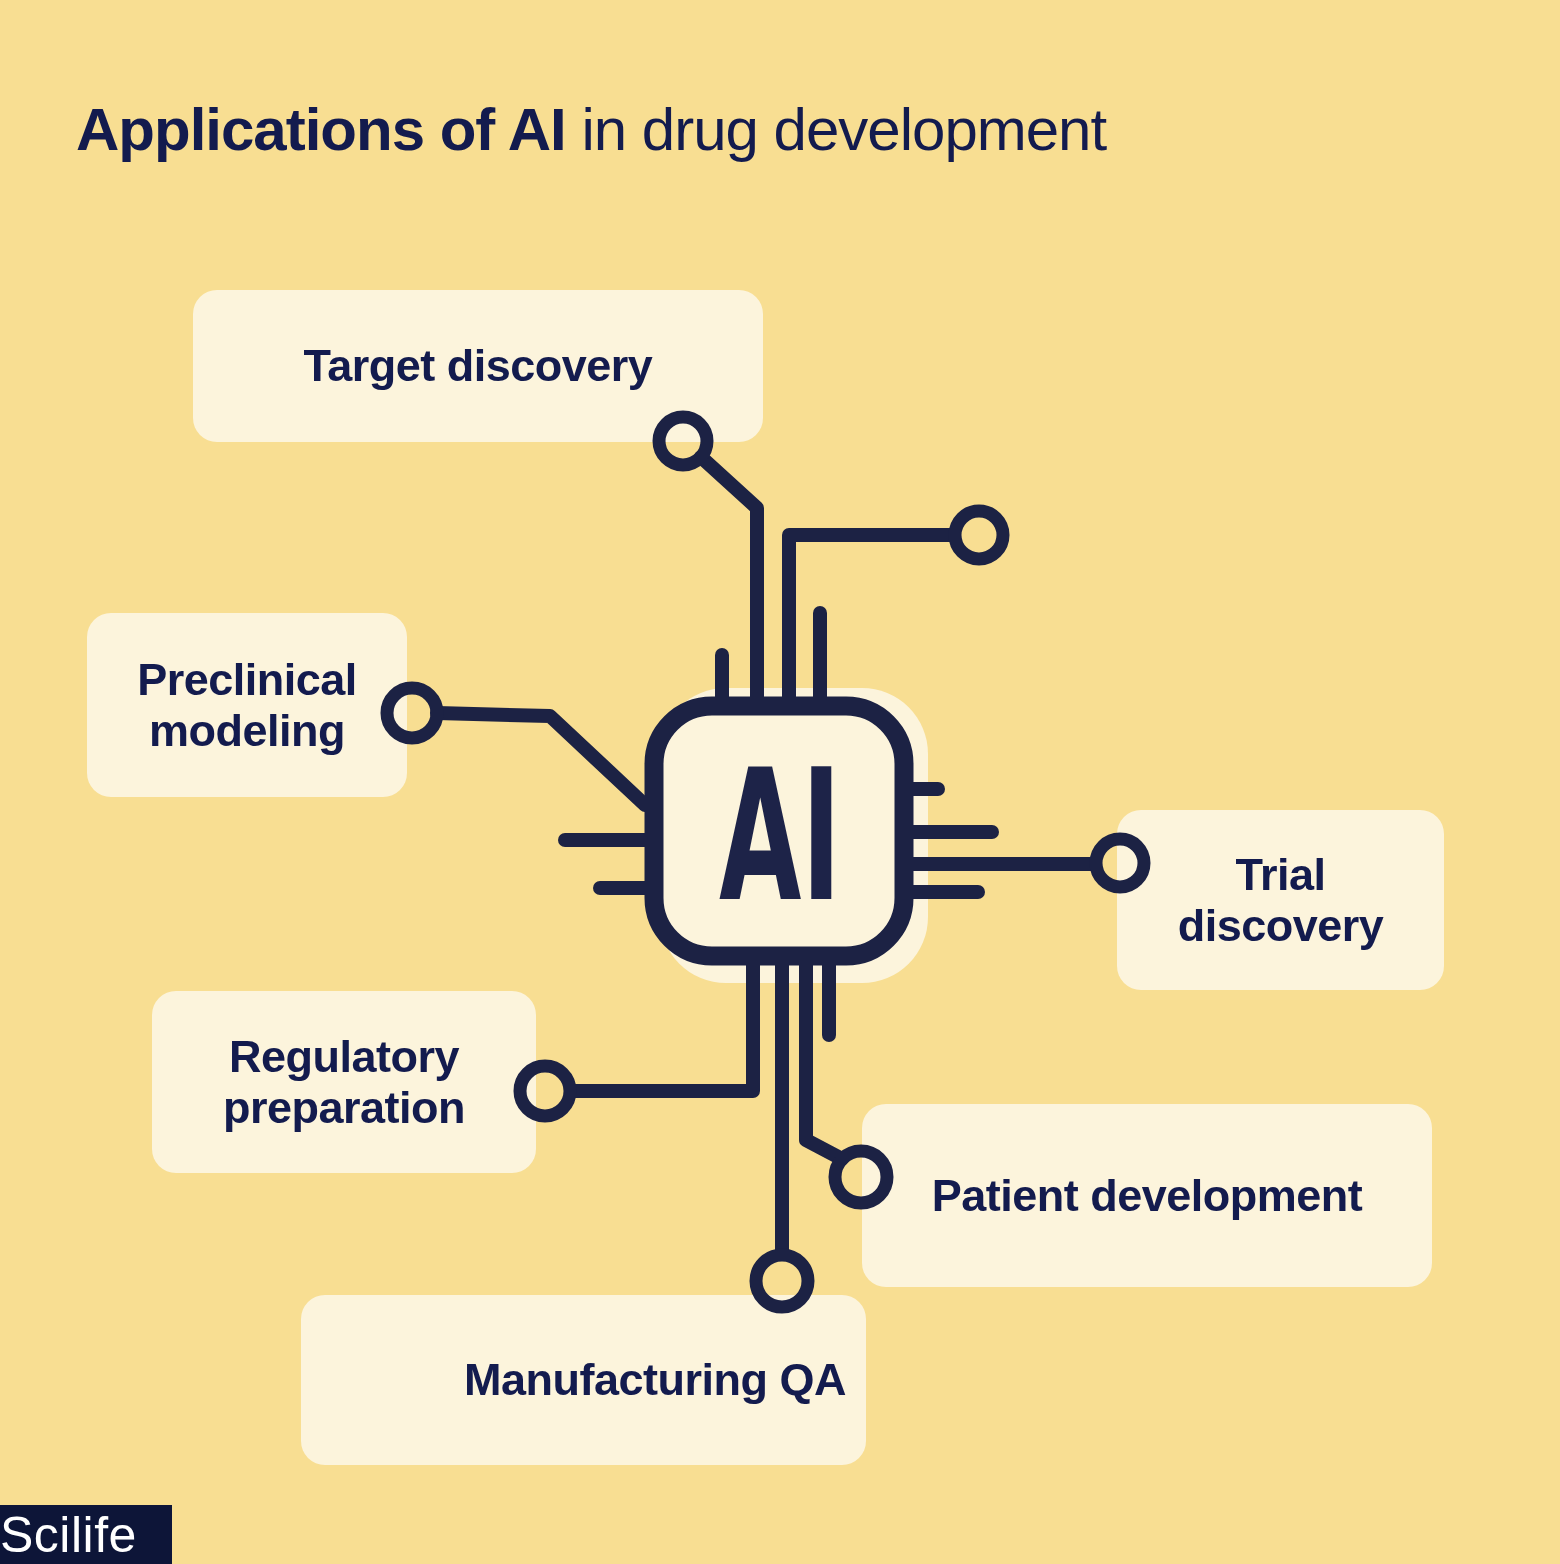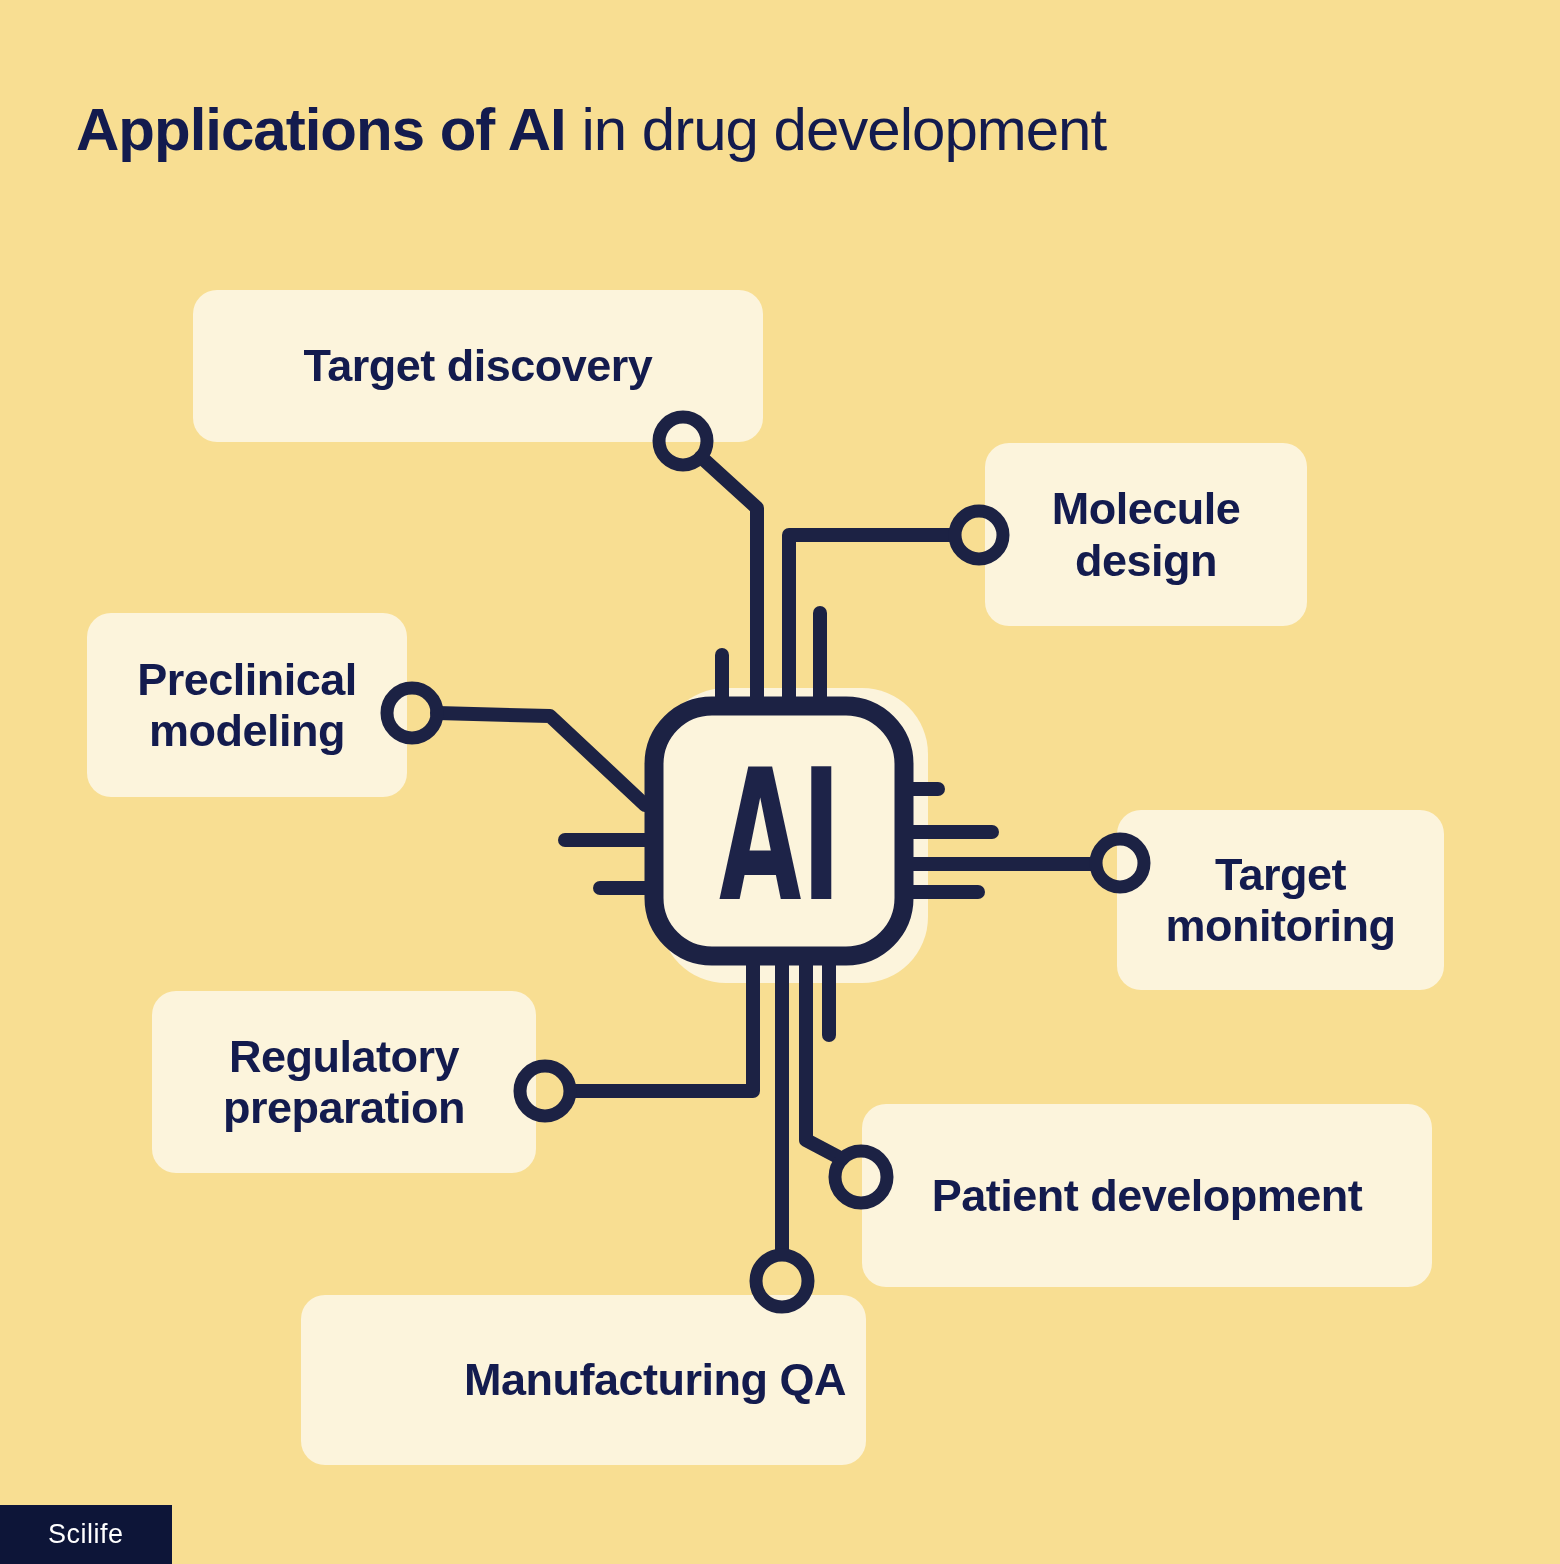--- a/index.html
+++ b/index.html
@@ -36,42 +36,39 @@
   #n-patient{left:862px;top:1104px;width:570px;height:183px;}
   #n-manufacturing{left:301px;top:1295px;width:565px;height:170px;justify-content:flex-end;}
   svg.circuit{
     position:absolute;left:0;top:0;width:1560px;height:1564px;
     pointer-events:none;
   }
   .brand{
     position:absolute;left:0;top:1505px;width:172px;height:59px;
     background:#0D1538;
     display:flex;align-items:center;
-    padding-left:48px;box-sizing:border-box;
-    color:#FFFFFF;font-size:27px;font-weight:400;letter-spacing:0.5px;
+    box-sizing:border-box;
+    color:#FFFFFF;font-size:50px;font-weight:400;letter-spacing:0.5px;
   }
 </style>
 </head>
 <body>
 
 <div class="canvas">
 
   <div class="title"><span class="hl">Applications of AI</span><span> in drug development</span></div>
 
   <div class="node" id="n-target">
     <span>Target discovery</span>
   </div>
-  <div class="node" id="n-molecule">
-    <span>Molecule design</span>
-  </div>
   <div class="node" id="n-preclinical">
     <span>Preclinical modeling</span>
   </div>
   <div class="node" id="n-trial">
-    <span>Target monitoring</span>
+    <span>Trial discovery</span>
   </div>
   <div class="node" id="n-regulatory">
     <span>Regulatory preparation</span>
   </div>
   <div class="node" id="n-patient">
     <span>Patient development</span>
   </div>
   <div class="node" id="n-manufacturing">
     <span>Manufacturing QA</span>
   </div>

